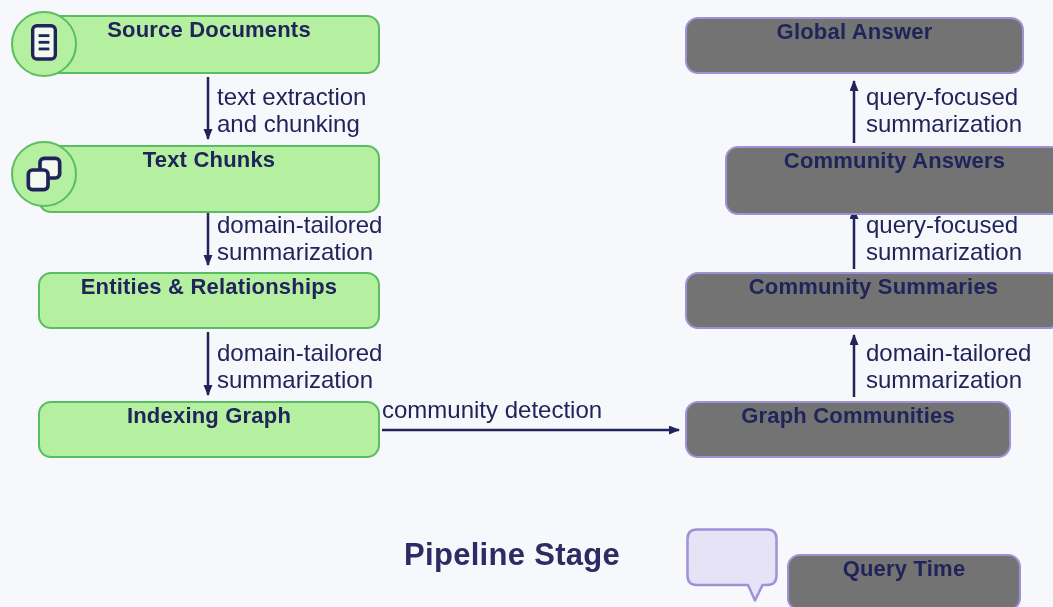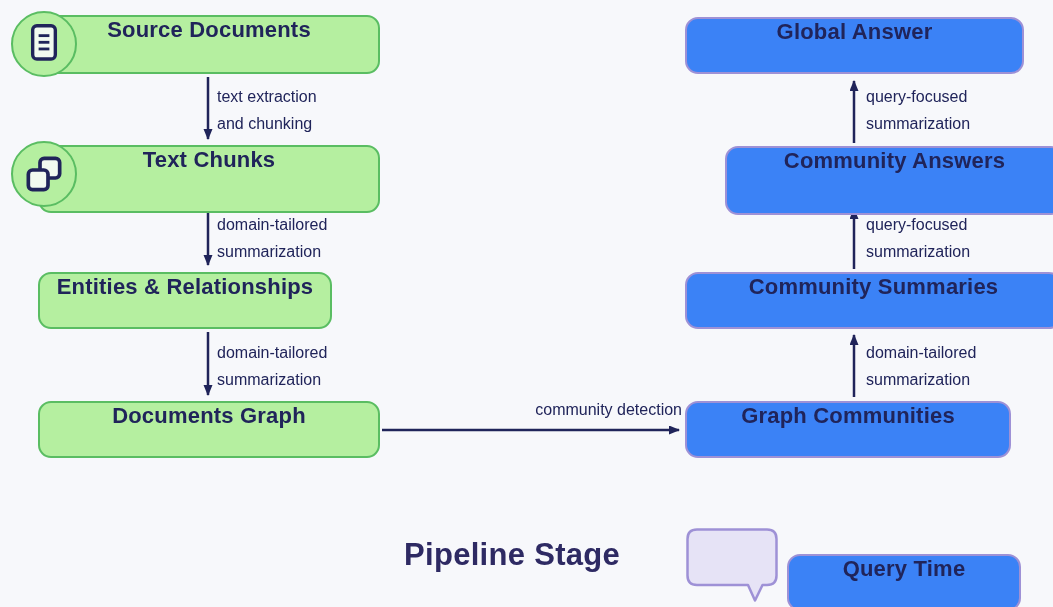--- a/index.html
+++ b/index.html
@@ -17,37 +17,37 @@
     position:absolute;
     box-sizing:border-box;
     border-radius:13px;
     border:2px solid transparent;
     display:flex;align-items:flex-start;justify-content:center;
     font-size:22px;font-weight:700;letter-spacing:.2px;
     color:#20245a;
     z-index:2;
   }
   .node.green{background:#b5efa0;border-color:#5abd62;}
-  .node.purple{background:#3b82f6;border-color:#9e91d6;}
+  .node.purple{background:#737373;border-color:#9e91d6;}
   .icon-circle{
     position:absolute;
     box-sizing:border-box;
     width:66px;height:66px;border-radius:50%;
     background:#b5efa0;border:2px solid #5abd62;
     display:flex;align-items:center;justify-content:center;
     z-index:3;
   }
   .edge-label{
     position:absolute;
-    font-size:16px;font-weight:500;line-height:27px;
+    font-size:24px;font-weight:500;line-height:27px;
     color:#20245a;
     white-space:pre-line;
     z-index:2;
   }
-  .edge-label.centered{text-align:right;}
+  .edge-label.centered{text-align:left;}
   .pipeline-title{
     position:absolute;
     left:404px;top:537px;width:264px;
     text-align:left;
     font-size:31px;font-weight:700;letter-spacing:.3px;
     color:#2e2a63;
     z-index:2;
   }
   #arrow-layer{
     position:absolute;left:0;top:0;z-index:1;
@@ -74,25 +74,25 @@
     <path d="M854,269 L854,209" stroke="#20245a" stroke-width="2.5" fill="none" marker-end="url(#ah)"></path>
     <path d="M854,143 L854,81" stroke="#20245a" stroke-width="2.5" fill="none" marker-end="url(#ah)"></path>
   </svg>
 
   <div class="node green" style="left:38px;top:15px;width:342px;height:59px">
     <span>Source Documents</span>
   </div>
   <div class="node green" style="left:38px;top:145px;width:342px;height:68px">
     <span>Text Chunks</span>
   </div>
-  <div class="node green" style="left:38px;top:272px;width:294px;height:57px">
+  <div class="node green" style="left:38px;top:272px;width:342px;height:57px">
     <span>Entities &amp; Relationships</span>
   </div>
   <div class="node green" style="left:38px;top:401px;width:342px;height:57px">
-    <span>Documents Graph</span>
+    <span>Indexing Graph</span>
   </div>
 
   <div class="icon-circle" style="left:11px;top:11px">
     <svg width="34" height="42" viewBox="0 0 24 29">
       <rect x="4" y="1.6" width="16" height="23.5" rx="3" fill="#f2faf0" stroke="#20245a" stroke-width="2.4"></rect>
       <line x1="8.2" y1="8.6" x2="15.8" y2="8.6" stroke="#20245a" stroke-width="2"></line>
       <line x1="8.2" y1="13.3" x2="15.8" y2="13.3" stroke="#20245a" stroke-width="2"></line>
       <line x1="8.2" y1="18" x2="15.8" y2="18" stroke="#20245a" stroke-width="2"></line>
     </svg>
   </div>

